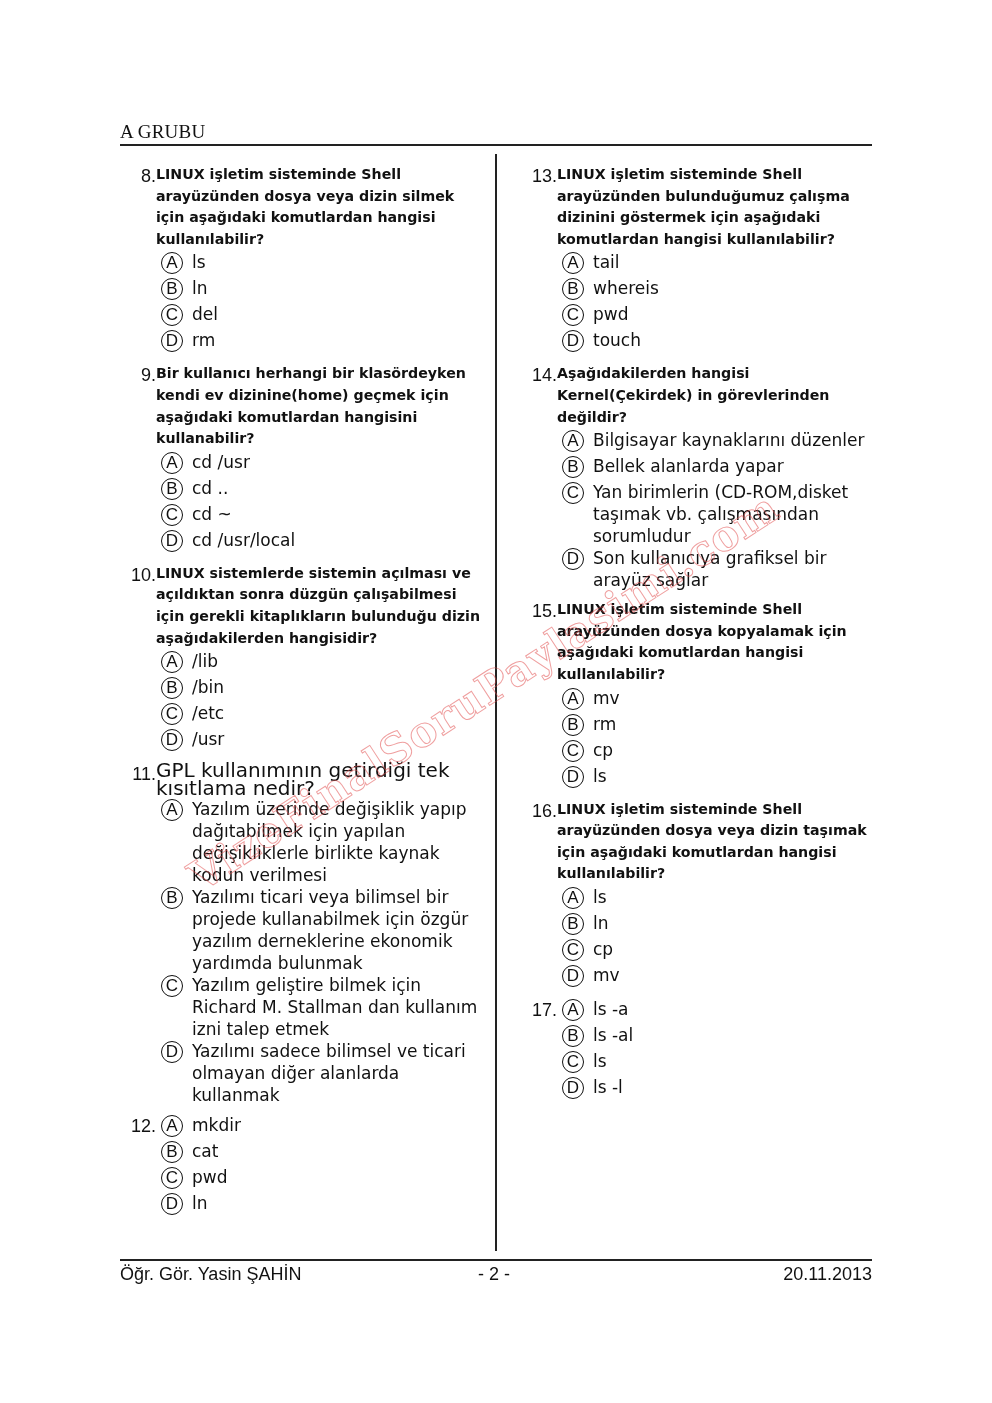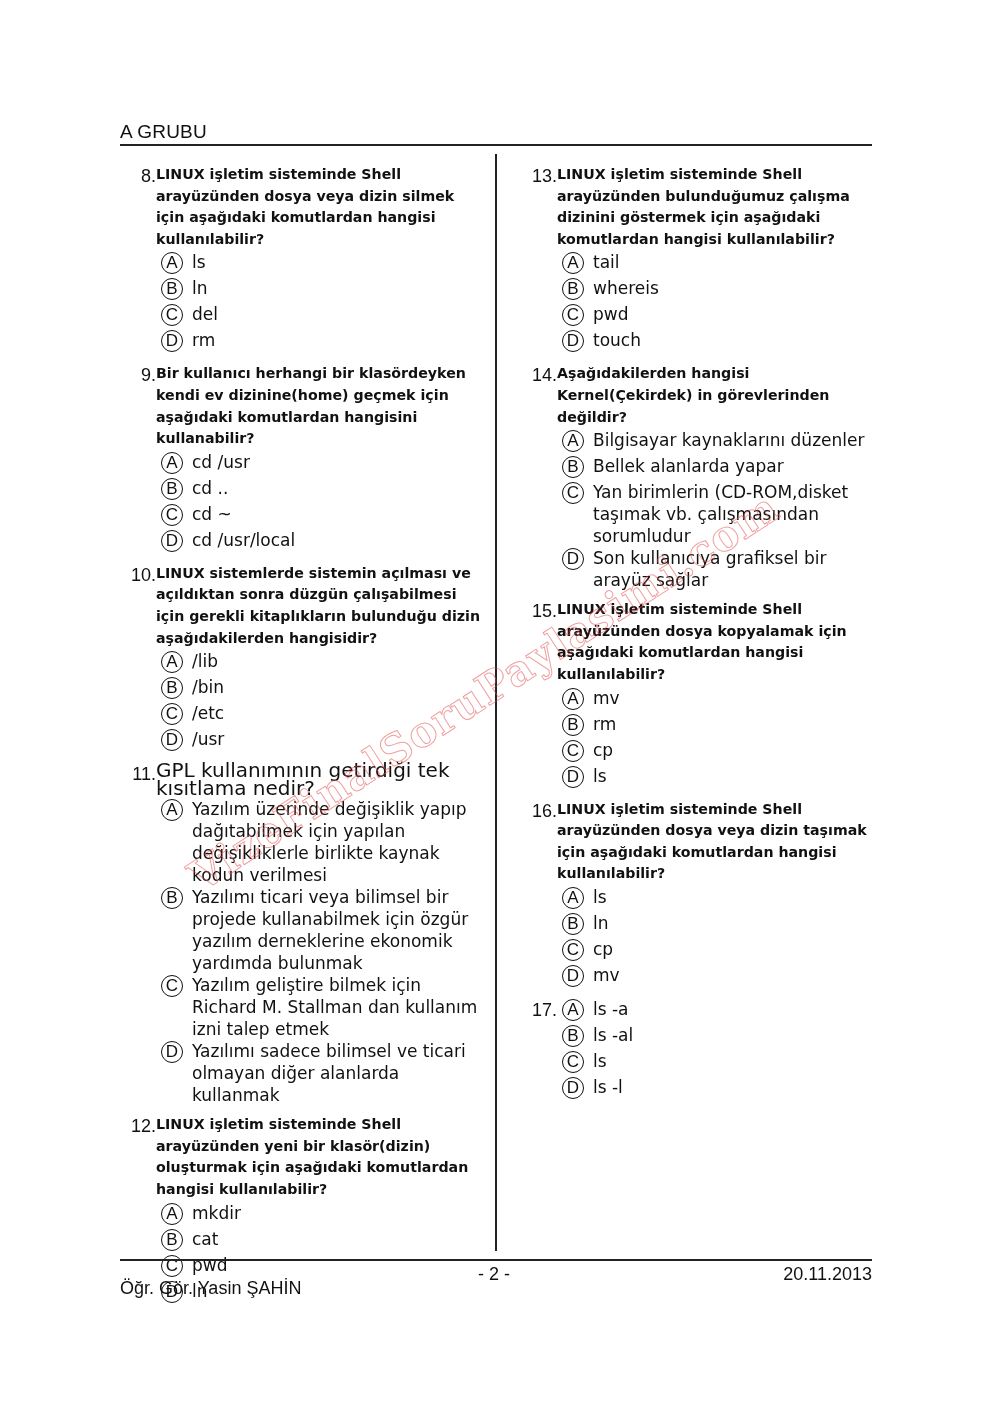--- a/index.html
+++ b/index.html
@@ -1,23 +1,23 @@
 <!DOCTYPE html>
 <html><head>
 <meta charset="utf-8">
 <style>
   html, body { margin:0; padding:0; background:#ffffff; }
   body { width:992px; height:1403px; position:relative; overflow:hidden; color:#111; }
   .page { position:absolute; left:0; top:0; width:992px; height:1403px; }
-  .group-title { position:absolute; left:120px; top:121px; font-family:Liberation Sans, sans-serif; font-size:19px; color:#111; letter-spacing:0.2px; }
+  .group-title { position:absolute; left:120px; top:121px; font-family:Liberation Serif, serif; font-size:19px; color:#111; letter-spacing:0.2px; }
   .rule-top { position:absolute; left:120px; top:144px; width:752px; height:0; border-top:2px solid #222; }
   .rule-bottom { position:absolute; left:120px; top:1259px; width:752px; height:0; border-top:2px solid #222; }
   .col-divider { position:absolute; left:495px; top:154px; width:0; height:1097px; border-left:2px solid #222; }
   .footer { position:absolute; top:1264px; font-family:"Liberation Sans", sans-serif; font-size:18px; color:#111; }
-  .footer.left { left:120px;margin-top:14px; }
+  .footer.left { left:120px; }
   .footer.center { left:478px; }
   .footer.right { right:120px; }
 
   .col { position:absolute; top:164px; }
   .col.left { left:120px; width:365px; }
   .col.right { left:521px; width:360px; }
 
   .q { position:relative; margin-bottom:8px; }
   .q-num { position:absolute; left:0; top:2px; width:36px; text-align:right; font-family:"Liberation Sans", sans-serif; font-size:18px; }
   .q-text { margin-left:36px; font-family:"DejaVu Sans", sans-serif; font-weight:bold; font-size:14.2px; line-height:21.6px; }
@@ -125,21 +125,20 @@
           </div>
         <div class="opt">
             <span class="opt-circle">D</span>
             <span class="opt-text">Yazılımı sadece bilimsel ve ticari olmayan diğer alanlarda kullanmak</span>
           </div>
       </div>
     </div>
 
     <div class="q">
       <div class="q-num">12.</div>
-      <div class="q-text">LINUX işletim sisteminde Shell arayüzünden yeni bir klasör(dizin) oluşturmak için aşağıdaki komutlardan hangisi kullanılabilir?</div>
       <div class="opts">
         <div class="opt">
             <span class="opt-circle">A</span>
             <span class="opt-text">mkdir</span>
           </div>
         <div class="opt">
             <span class="opt-circle">B</span>
             <span class="opt-text">cat</span>
           </div>
         <div class="opt">

